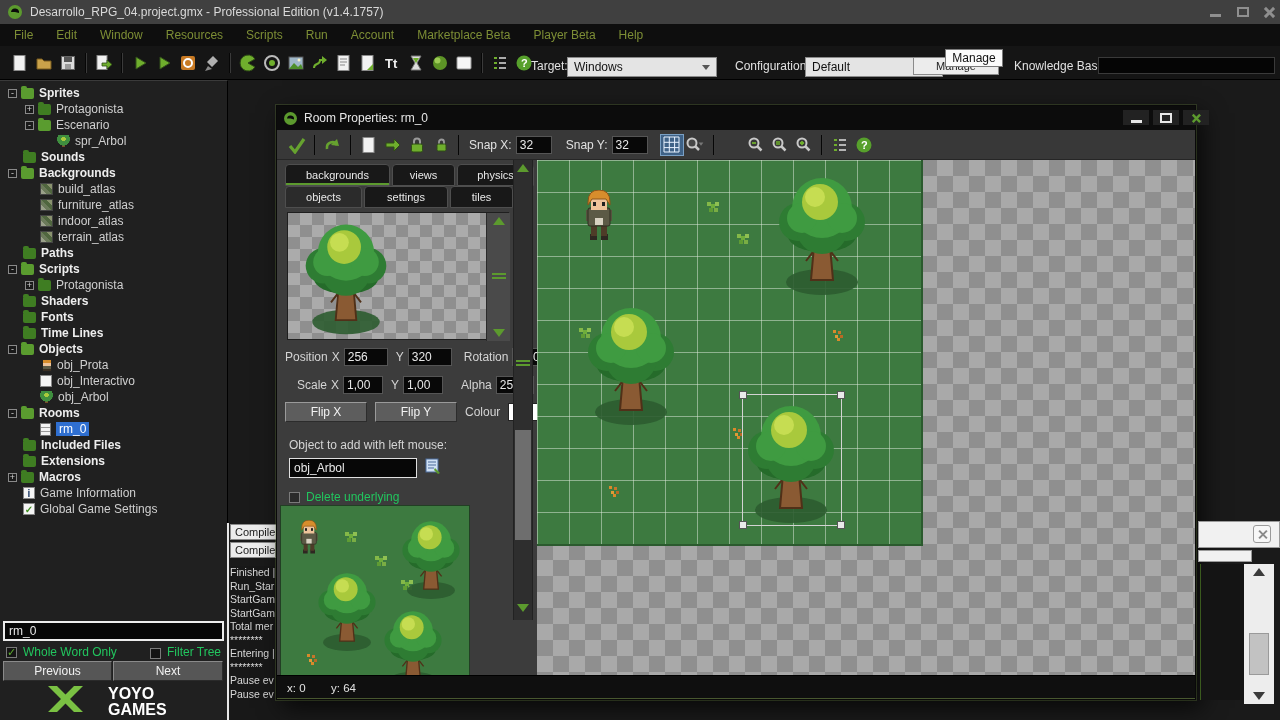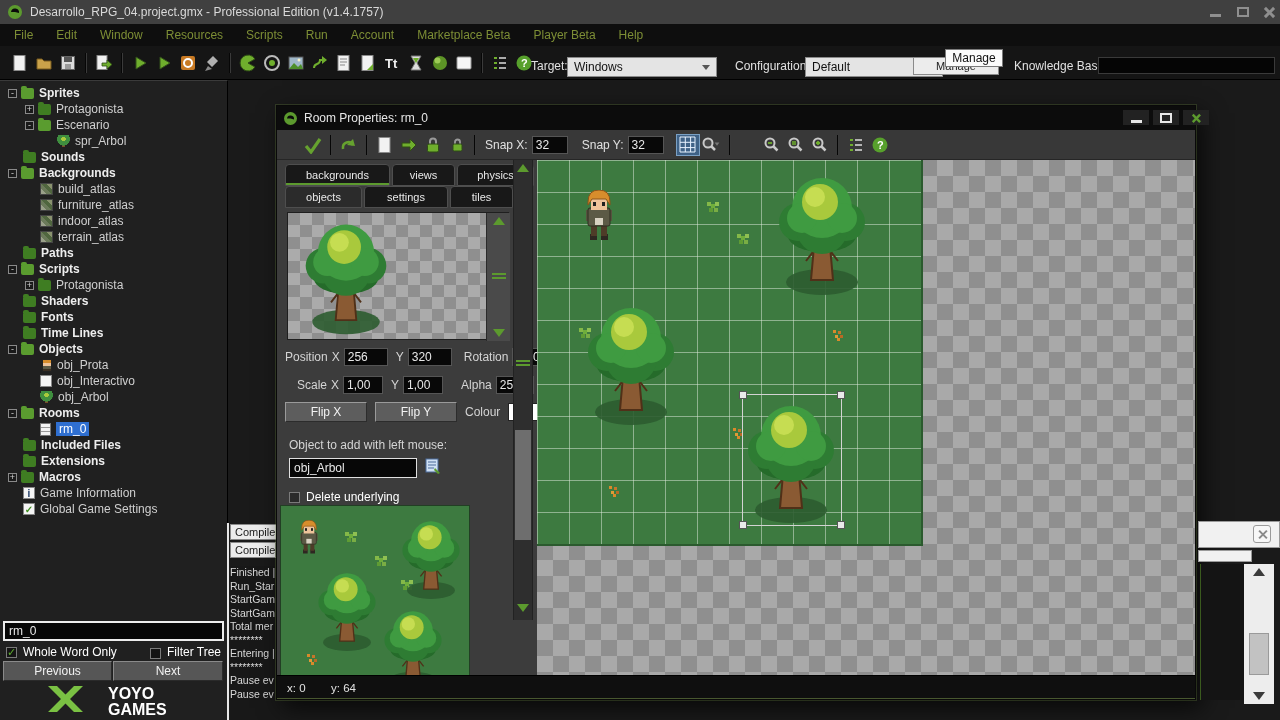--- a/index.html
+++ b/index.html
@@ -48,34 +48,34 @@
   .i-room { height:13px; width:11px; background:#f2f2f2; border:1px solid #777; background-image:linear-gradient(#999 1px, transparent 1px); background-size:100% 4px; background-position:0 3px; }
   .i-info { height:12px; width:12px; background:#f5f5f5; border:1px solid #888; color:#16335e; font-size:10px; font-weight:bold; text-align:center; line-height:11px; }
   .i-ggs { height:12px; width:12px; background:#f5f5f5; border:1px solid #888; color:#3f8f1f; font-size:10px; font-weight:bold; text-align:center; line-height:11px; }
   .tlabel { color:#cfcfcf; font-size:12px; white-space:nowrap; }
   .tlabel.bold { color:#eeeeee; font-weight:bold; }
   .tlabel.sel { background:#2f6fd0; color:#fff; padding:0 3px; }
 
   
   #search-input { left:3px; top:621px; width:221px; height:20px; background:#060606; border:2px solid #ececec; color:#e8e8e8; font-size:12px; padding:0 4px; }
   .chk { width:11px; height:11px; background:#141414; border:1px solid #7a7a7a; color:#5fae2f; font-size:11px; line-height:9px; text-align:center; }
-  .chk-label { color:#ffffff; font-size:12px; margin-left:6px; }
+  .chk-label { color:#22c55e; font-size:12px; margin-left:6px; }
   .btn { background:#565656; border:1px solid #8a8a8a; border-bottom-color:#2a2a2a; border-right-color:#2a2a2a; color:#f0f0f0; font-size:12px; text-align:center; line-height:18px; }
 
   
   #compile-border { left:227px; top:523px; width:2px; height:197px; background:#e8e8e8; }
   .ctab { background:#ededed; border:1px solid #8a8a8a; color:#1a1a1a; font-size:11px; padding:1px 4px; white-space:nowrap; overflow:hidden; }
   #compile-lines { left:230px; top:566px; width:50px; height:154px; background:#181818; overflow:hidden; }
   .cline { color:#d8d8d8; font-size:10.5px; line-height:13.5px; white-space:nowrap; }
 
   
   #room-win { left:276px; top:105px; width:920px; height:595px; background:#3c3c3c; border:1px solid #090909; box-shadow:0 0 0 1px rgba(120,150,70,.25), 6px 8px 22px rgba(0,0,0,.7); }
   #rw-titlebar { left:0; top:0; width:918px; height:24px; background:#0c0c0c; display:flex; align-items:center; }
   #rw-title { color:#e6e6e6; font-size:12px; margin-left:6px; }
-  #rw-toolbar { left:0; top:24px; width:918px; height:30px; background:#383838; border-bottom:1px solid #262626; display:flex; align-items:center; padding-left:24px; }
+  #rw-toolbar { left:0; top:24px; width:918px; height:30px; background:#383838; border-bottom:1px solid #262626; display:flex; align-items:center; padding-left:8px; }
   .rw-field { width:36px; height:18px; background:#080808; border:1px solid #555; color:#e8e8e8; font-size:12px; padding:0 3px; }
   .grid-btn { width:24px; height:22px; background:#3f6287; border:1px solid #7aa0c4; display:flex; align-items:center; justify-content:center; }
 
   .rtab { height:22px; background:#181818; border:1px solid #4e4e4e; color:#e8e8e8; font-size:11px; display:flex; align-items:center; justify-content:center; border-radius:4px 4px 0 0; }
   .tab-underline { box-shadow:inset 0 -2px 0 #5c9a2e; }
   .tab-active { background:#2b2b2b; }
   .checker24 { background-color:#8f8f8f; background-image:linear-gradient(45deg,#ababab 25%,transparent 25%,transparent 75%,#ababab 75%),linear-gradient(45deg,#ababab 25%,transparent 25%,transparent 75%,#ababab 75%); background-size:24px 24px; background-position:0 0,12px 12px; }
   .checker32 { background-color:#8f8f8f; background-image:linear-gradient(45deg,#a9a9a9 25%,transparent 25%,transparent 75%,#a9a9a9 75%),linear-gradient(45deg,#a9a9a9 25%,transparent 25%,transparent 75%,#a9a9a9 75%); background-size:32px 32px; background-position:0 0,16px 16px; }
   .sb-arrow { width:0; height:0; border-left:6px solid transparent; border-right:6px solid transparent; }
   .sb-up { border-bottom:8px solid #5c9a2e; } .sb-down { border-top:8px solid #5c9a2e; }

